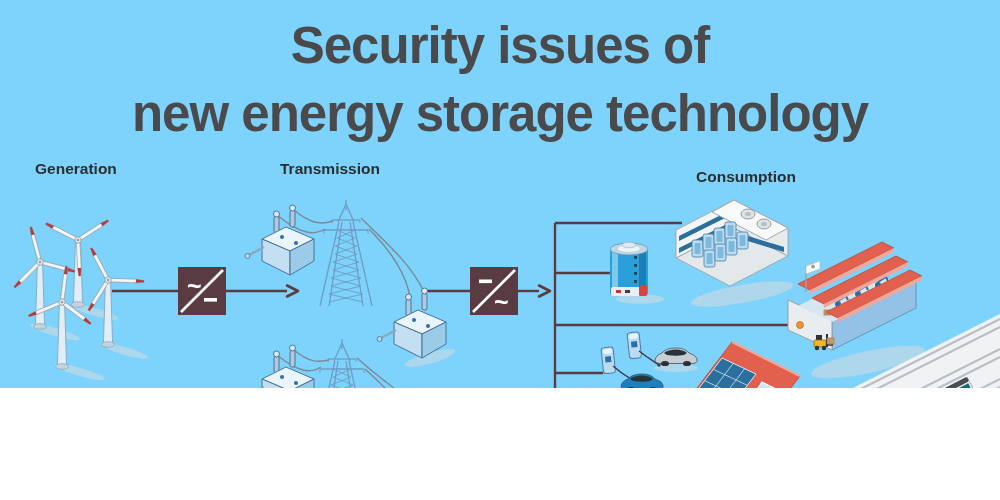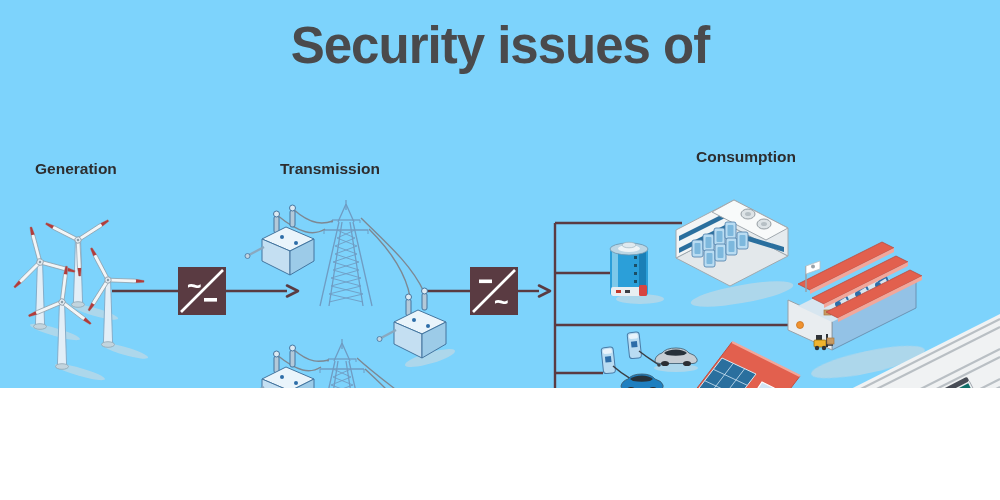--- a/index.html
+++ b/index.html
@@ -4,31 +4,32 @@
 <style>
   html,body{margin:0;padding:0;background:#fff;}
   .canvas{position:relative;width:1000px;height:388px;background:#7dd3fc;overflow:hidden;
           font-family:"Liberation Sans",sans-serif;}
   .title{position:absolute;top:12px;left:0;width:100%;text-align:center;
          color:#4a4a4c;font-weight:700;font-size:51px;line-height:1.34;letter-spacing:-1px;}
   .title div{white-space:nowrap;}
   .seclabel{position:absolute;font-size:15.5px;font-weight:700;color:#2d2d2f;letter-spacing:0;text-align:center;}
   .lbl-gen{left:35px;top:160px;}
   .lbl-trans{left:280px;top:160px;}
-  .lbl-cons{left:696px;top:148px;}
+  .lbl-cons{left:696px;top:168px;}
   svg.diagram{position:absolute;left:0;top:0;width:1000px;height:500px;}
   svg text{font-family:"Liberation Sans",sans-serif;font-weight:700;fill:#ffffff;}
 </style>
 </head>
 <body>
 
 <div class="canvas">
 
   <div class="title">
     <div>Security issues of</div>
+    <div>new energy storage technology</div>
   </div>
 
   <div class="seclabel lbl-gen">Generation</div>
   <div class="seclabel lbl-trans">Transmission</div>
   <div class="seclabel lbl-cons">Consumption</div>
 
   <svg class="diagram" viewBox="0 0 1000 500">
     <defs>
       <g id="blade">
         <polygon points="0,-1.8 26,-3.2 36,-2.6 36,-0.8 26,0.6 0,1.8" fill="#f2f5f7" stroke="#8a9aa6" stroke-width="0.7"></polygon>

